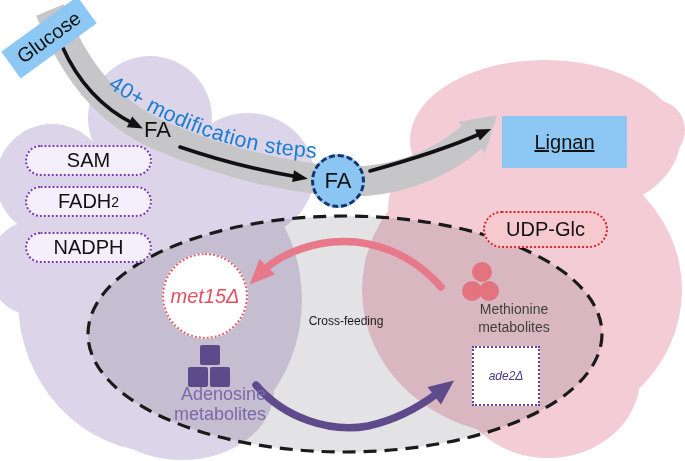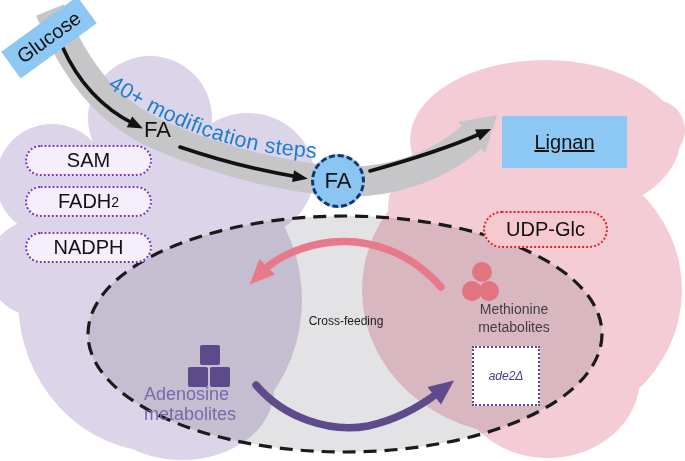--- a/index.html
+++ b/index.html
@@ -41,21 +41,21 @@
   .ade2 {
     left:472px; top:346px; width:68px; height:60px;
     background:#ffffff; border:2.5px dotted #5b4496;
     color:#4a3a8a; font-style:italic; font-size:12px;
   }
   .cross-title {
     left:244px; top:310px; width:204px; text-align:center;
     font-size:12px; line-height:23px; color:#1b1b1b;
   }
   .adenosine-label {
-    left:144px; top:384px; width:122px; text-align:left;
+    left:144px; top:384px; width:122px; text-align:right;
     font-size:18px; line-height:20px; color:#7a68ab;
   }
   .methionine-label {
     left:453px; top:300px; width:122px; text-align:center;
     font-size:14px; line-height:18px; color:#404040;
   }
   .steps-text { font-size:21.5px; fill:#1b7ed1; font-weight:500; letter-spacing:0.4px; }
 </style>
 </head>
 <body>
@@ -145,20 +145,23 @@
   </div>
   <div class="abs center pill" style="top:186px;">
     <span>FADH</span>
       <sub>2</sub>
   </div>
   <div class="abs center pill" style="top:232px;">
     <span>NADPH</span>
       <sub></sub>
   </div>
 
+  <div class="abs center met15">
+    <span>met15Δ</span>
+  </div>
 
   <div class="abs center ade2">
     <span>ade2Δ</span>
   </div>
 
   <div class="abs cross-title">
     <div>Cross-feeding</div>
   </div>
 
   <div class="abs adenosine-label">

